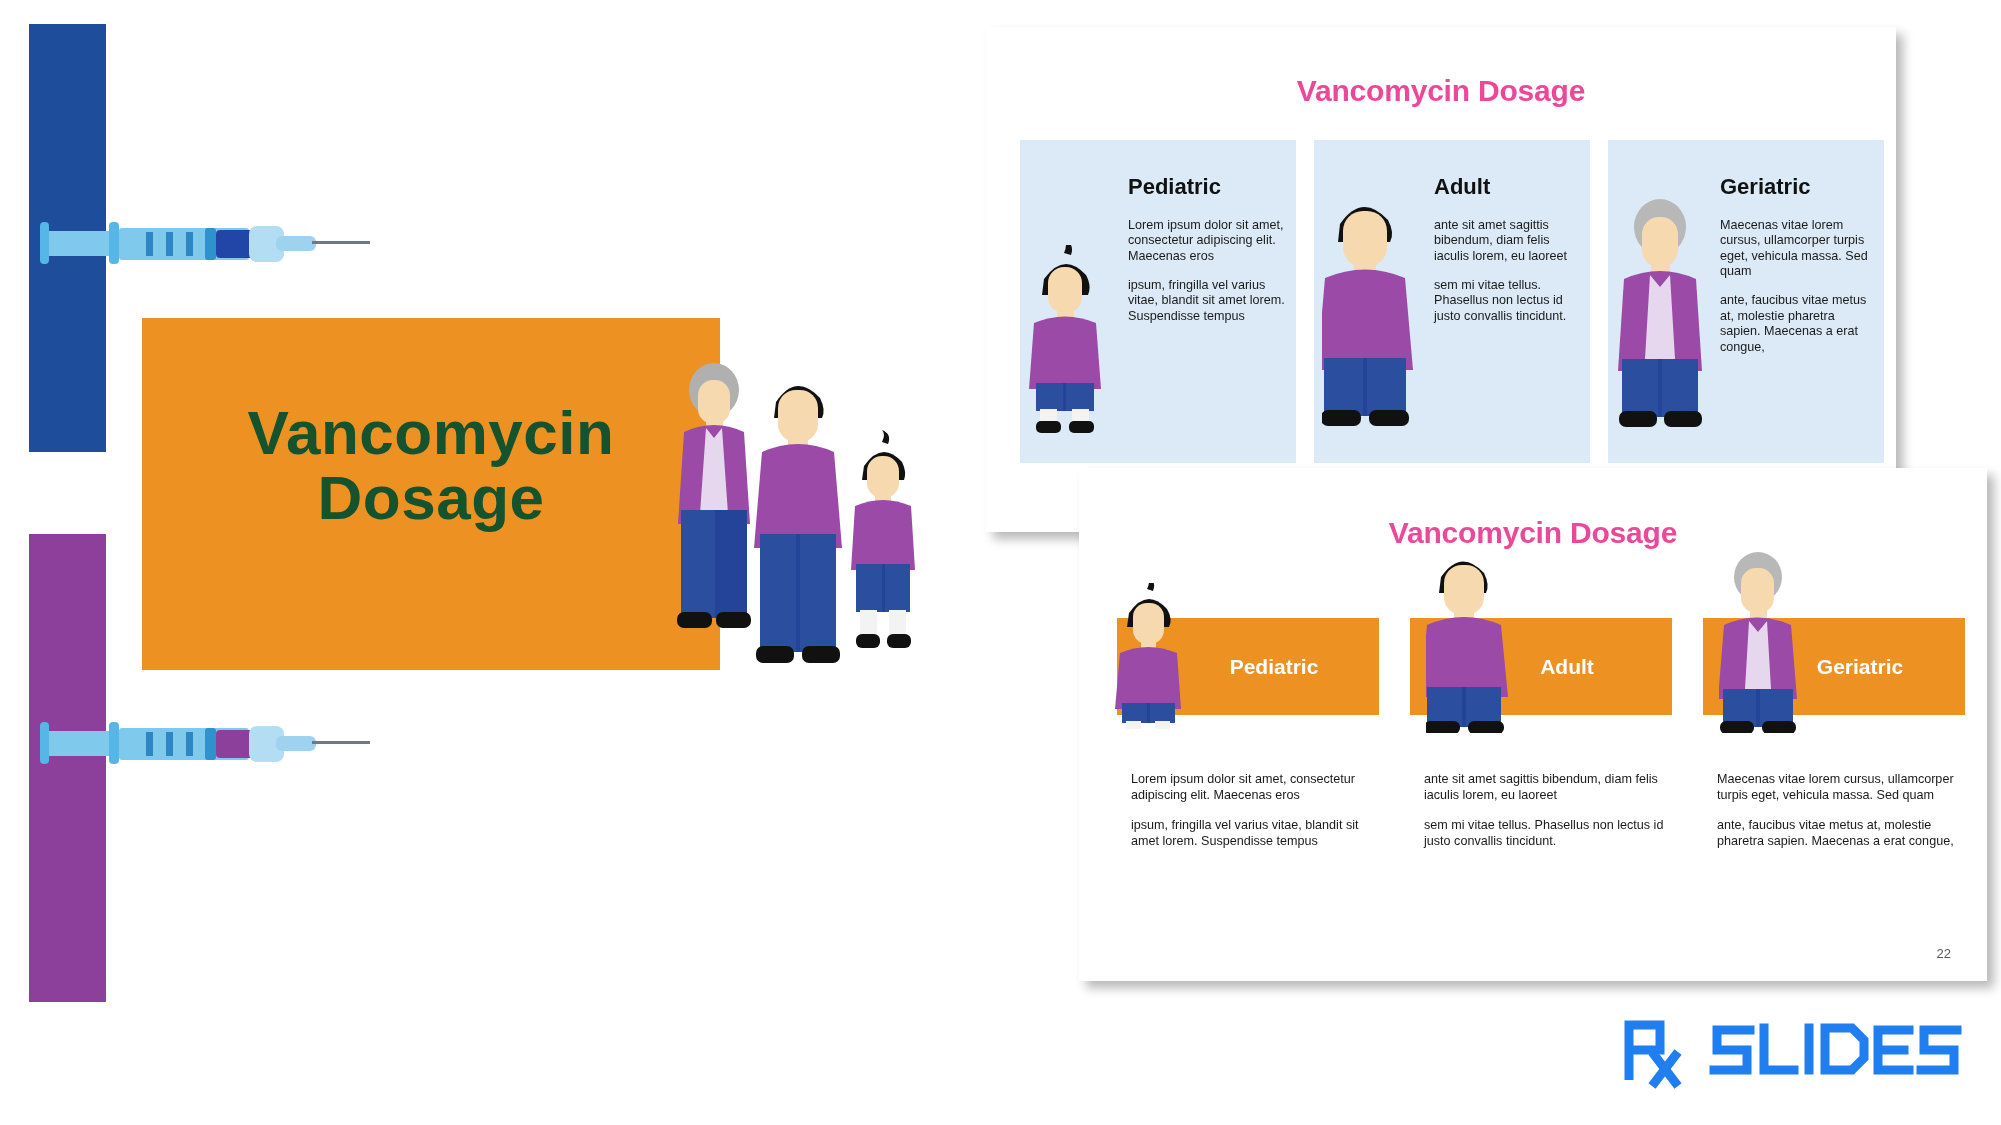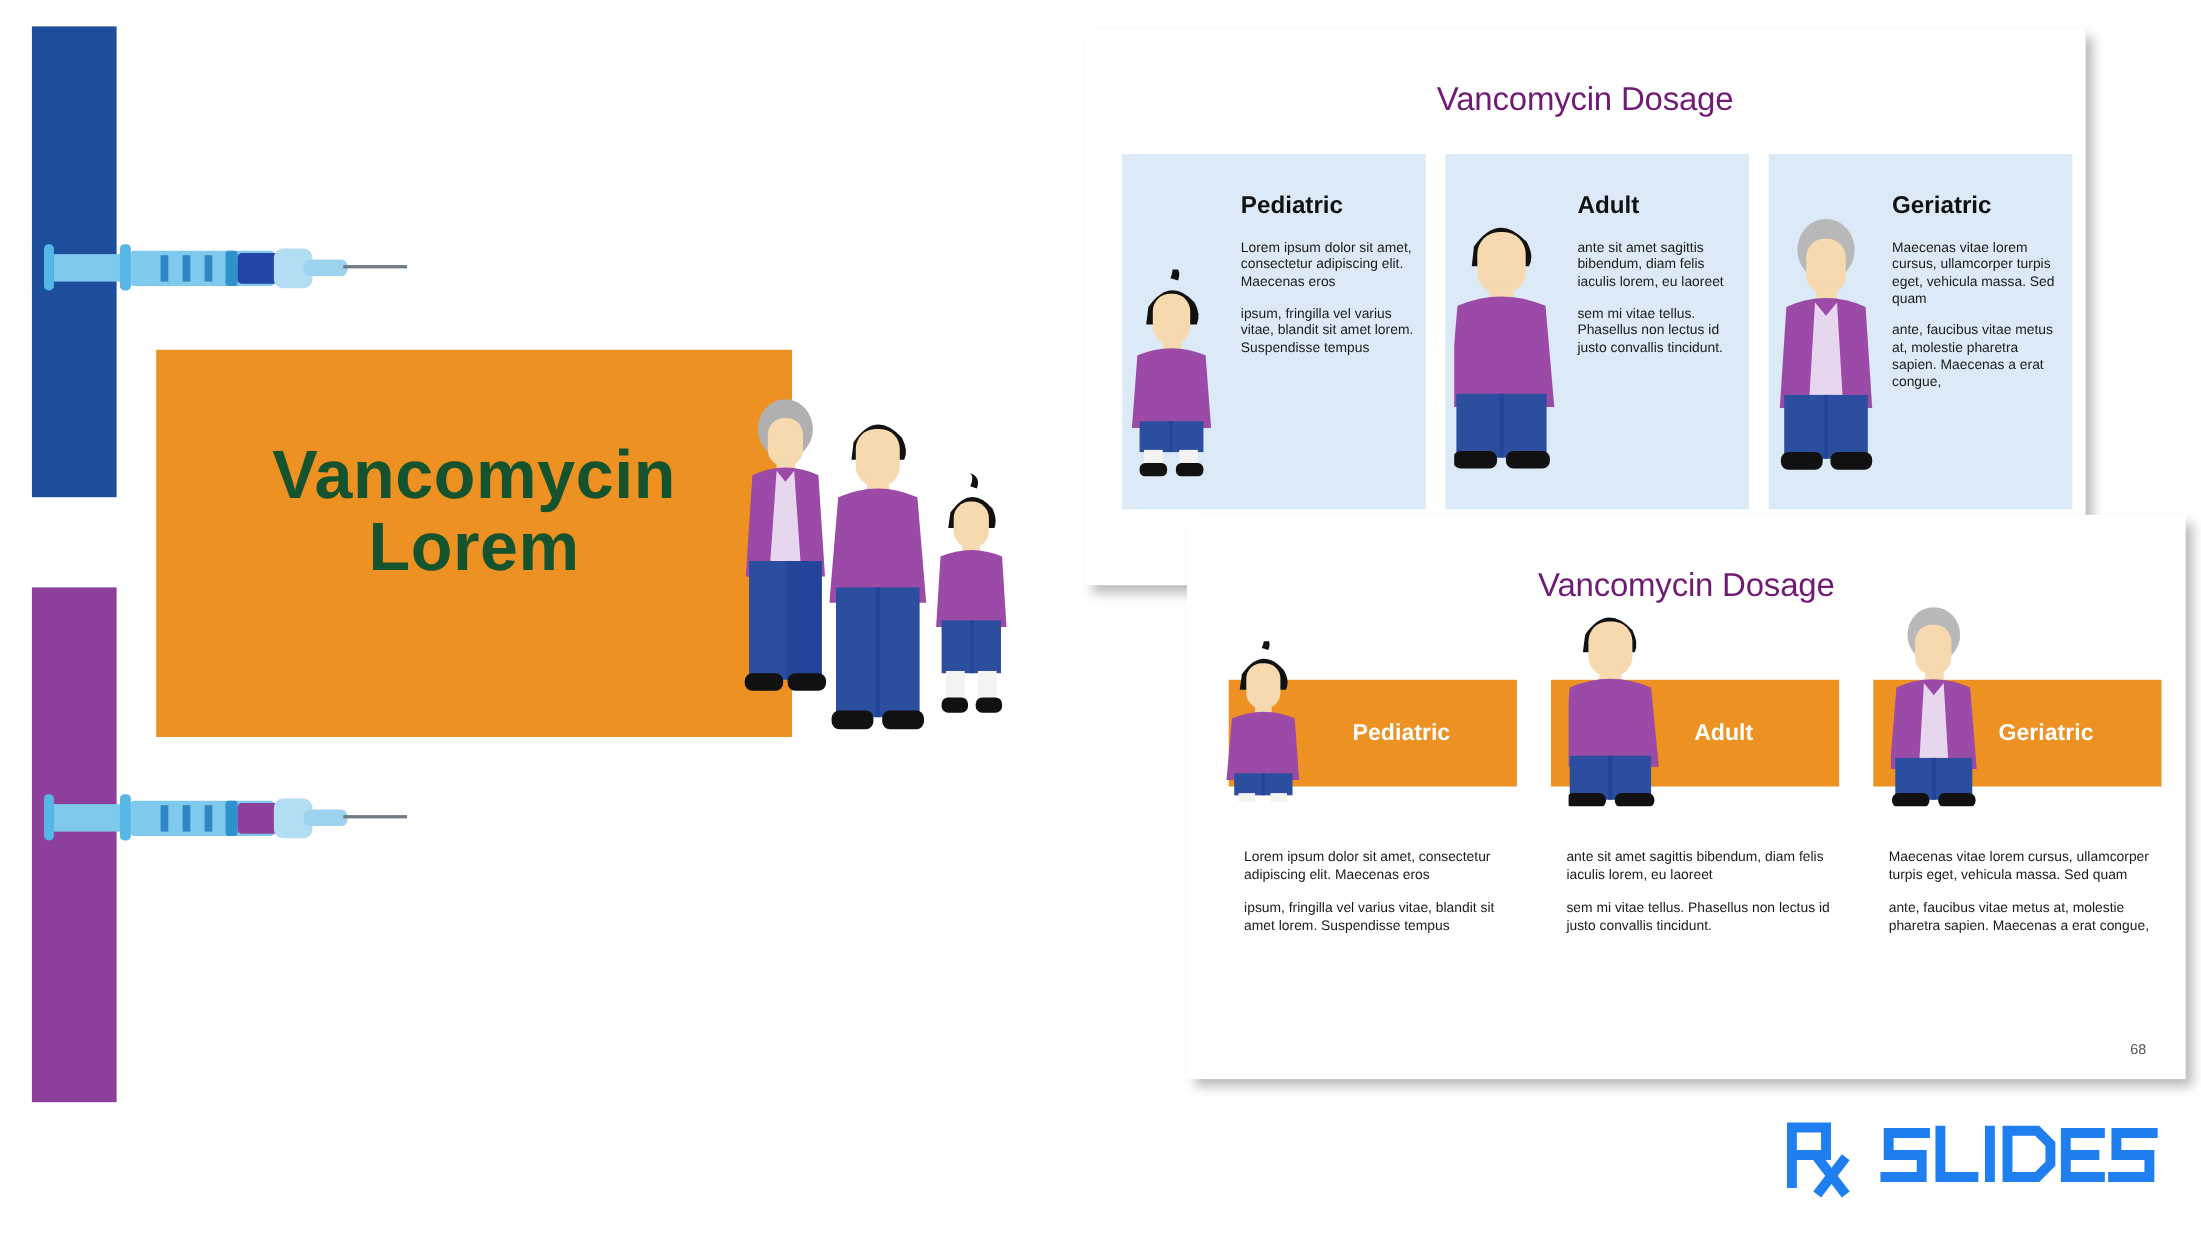--- a/index.html
+++ b/index.html
@@ -40,21 +40,21 @@
 
   
   .slide {
     position: absolute; background: #ffffff;
     box-shadow: 7px 7px 10px rgba(0,0,0,0.28);
   }
   .slide-a { left: 986px; top: 27px; width: 910px; height: 505px; }
   .slide-b { left: 1079px; top: 468px; width: 908px; height: 513px; }
 
   .slide-title {
-    text-align: center; font-weight: normal; color: #701a75; letter-spacing: -0.2px;
+    text-align: center; font-weight: bold; color: #ec4899; letter-spacing: -0.2px;
   }
   .slide-a .slide-title { font-size: 30px; margin-top: 47px; }
   .slide-b .slide-title { font-size: 30px; margin-top: 48px; }
 
   
   .cards-a { position: absolute; left: 34px; top: 113px; display: flex; gap: 18px; }
   .card-a {
     position: relative; width: 276px; height: 323px;
     background: #dbeaf6;
   }
@@ -124,21 +124,21 @@
     <rect x="165" y="16" width="11" height="32" rx="3" fill="#2f92cd"></rect>
     <rect x="176" y="18" width="42" height="28" rx="4" fill="#8c3f9b"></rect>
     <rect x="209" y="14" width="35" height="36" rx="8" fill="#b3ddf3"></rect>
     <rect x="236" y="24" width="40" height="15" rx="6" fill="#9ed3f0"></rect>
     <rect x="272" y="29" width="58" height="3" fill="#6f7a85"></rect>
   </svg>
 
   <div class="hero-box"></div>
   <div class="hero-title">
     <div>Vancomycin</div>
-    <div>Lorem</div>
+    <div>Dosage</div>
   </div>
 
   <svg class="hero-people" viewBox="0 0 290 330">
 
     <g>
       <ellipse cx="42" cy="40" rx="25" ry="27" fill="#b0b0b0"></ellipse>
       <rect x="26" y="30" width="32" height="44" rx="15" fill="#f6d9ae"></rect>
       <rect x="34" y="66" width="17" height="18" fill="#f6d9ae"></rect>
       <path d="M12 82 q30 -14 60 0 l6 92 l-72 0 z" fill="#9b4aa8"></path>
       <path d="M34 78 l8 10 l8 -10 l6 86 l-28 0 z" fill="#e7d7ee"></path>
@@ -303,21 +303,21 @@
           <h3>Geriatric</h3>
         </div>
         <div class="band-body">
           <p>Maecenas vitae lorem cursus, ullamcorper turpis eget, vehicula massa. Sed quam</p>
           <p>ante, faucibus vitae metus at, molestie pharetra sapien. Maecenas a erat congue,</p>
         </div>
       </div>
 
     </div>
 
-    <div class="page-num">68</div>
+    <div class="page-num">22</div>
   </div>
 
   <svg class="logo" viewBox="0 0 355 92">
     <g fill="none" stroke="#1f7ef0" stroke-width="9">
 
       <path d="M13 72 L13 17 L44 17 L44 42 L13 42"></path>
       <path d="M36 44 L62 78"></path>
       <path d="M62 44 L36 78"></path>
     </g>
     <g fill="none" stroke="#1f7ef0" stroke-width="9" stroke-linecap="square">

